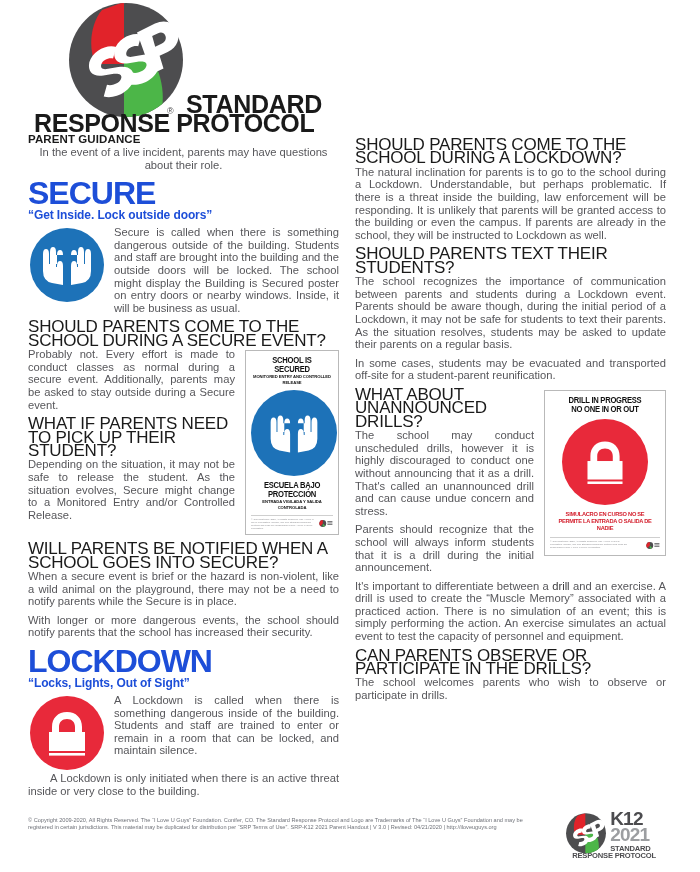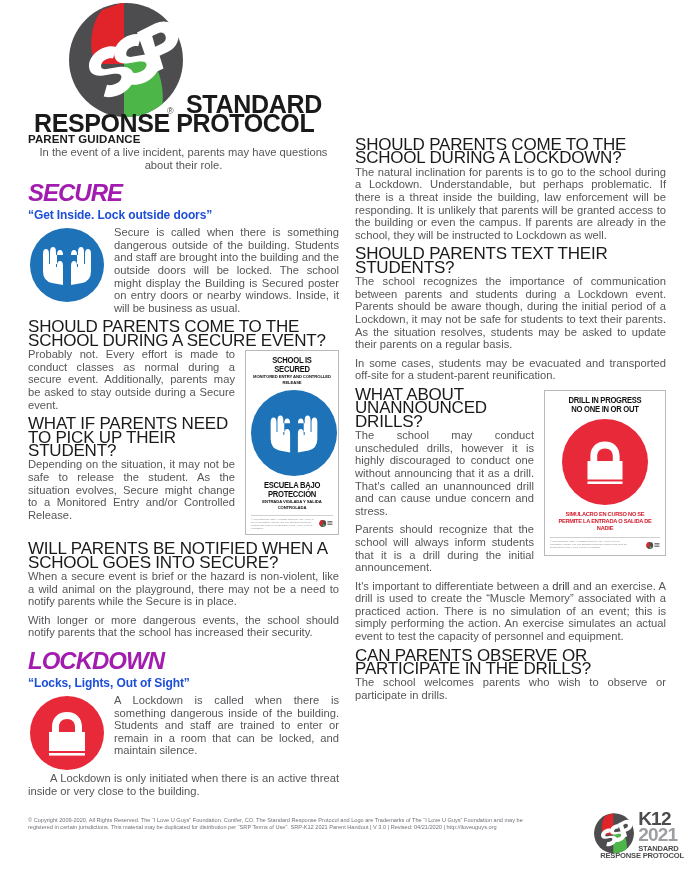--- a/index.html
+++ b/index.html
@@ -36,22 +36,22 @@
     font-size: 11.5px; font-weight: bold; color: #1a1a1a;
     letter-spacing: 0.1px; margin-bottom: 1px;
   }
   p.body {
     font-size: 11.2px; line-height: 12.6px; color: #56565a;
     text-align: justify; margin-bottom: 6px;
   }
   p.body.last { margin-bottom: 0; }
   p.body.nojust { text-align: center; }
   h2.big {
-    font-size: 24px; font-weight: bold; color: #a21caf;
-    letter-spacing: -1px; line-height: 30px; margin-top: 7px; font-style: italic;
+    font-size: 32px; font-weight: bold; color: #1d4ed8;
+    letter-spacing: -1px; line-height: 30px; margin-top: 7px;
   }
   .tagline {
     font-size: 12px; font-weight: bold; color: #1d4ed8;
     margin-bottom: 4px; letter-spacing: -0.1px;
   }
   h3.q {
     font-size: 17px; font-weight: normal; color: #1a1a1a;
     line-height: 13.4px; letter-spacing: -0.2px; margin: 4px 0 1px;
   }
   h3.q.tight { margin-top: 2px; }
@@ -98,21 +98,21 @@
     border-top: 1px solid #cfcfcf; margin-top: 5px; padding-top: 2px;
     display: flex; align-items: flex-start; justify-content: space-between;
   }
   .poster-fineprint {
     font-size: 2.4px; line-height: 3px; color: #8d8d91; width: 82px;
   }
   .mini-logo { width: 14px; height: 11px; flex: none; }
 
   
   .footer {
-    position: absolute; left: 28px; right: 16px; bottom: 12px;
+    position: absolute; left: 28px; right: 44px; bottom: 12px;
     display: flex; align-items: flex-start; justify-content: space-between;
   }
   .copy {
     font-size: 5.6px; line-height: 7.6px; color: #6f7279;
     max-width: 500px; padding-top: 8px;
   }
   .footer-logo { display: flex; align-items: center; gap: 3px; }
   .footer-logo-badge { width: 42px; height: 42px; flex: none; }
   .footer-k12 { line-height: 1; }
   .footer-k12 .k12 {

